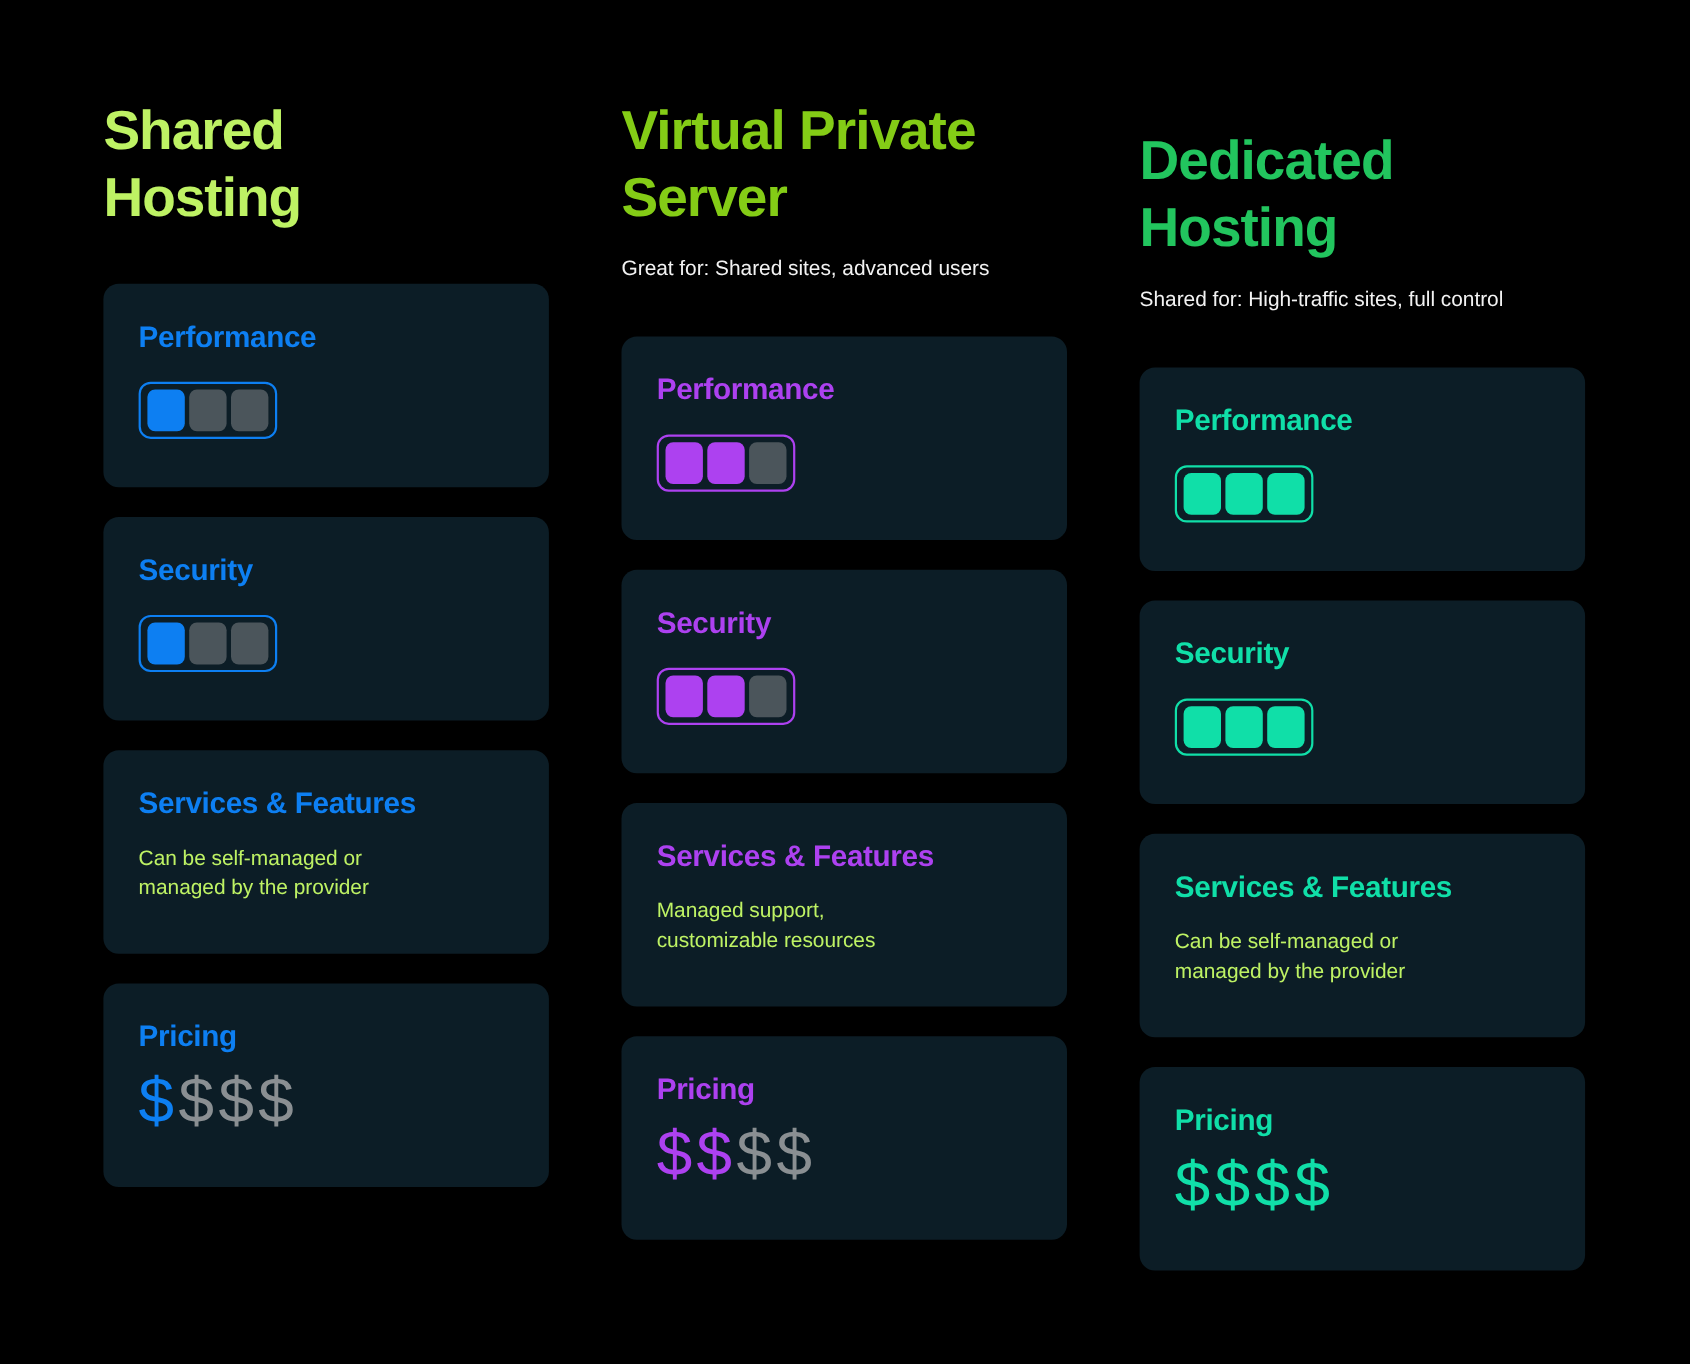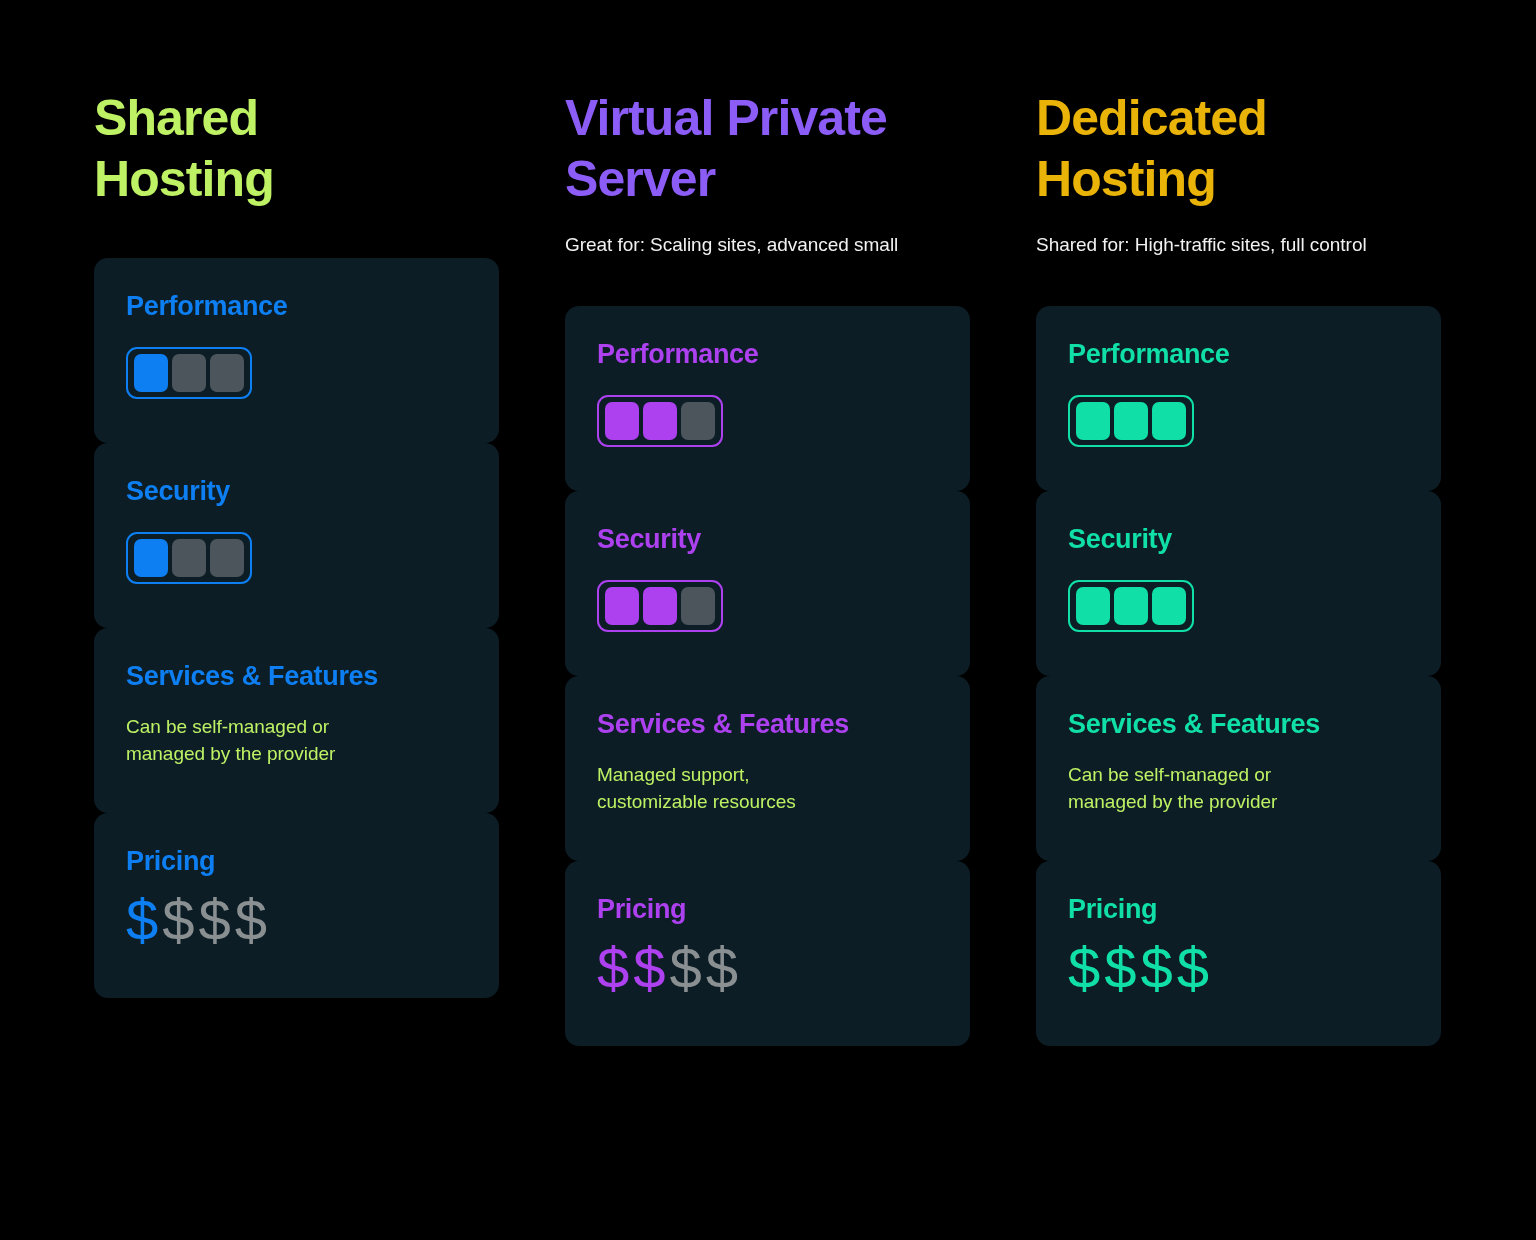--- a/index.html
+++ b/index.html
@@ -54,20 +54,21 @@
     font-weight: 400;
     line-height: 1.35;
     color: #f2f2f2;
     letter-spacing: -0.002em;
   }
 
   
   .cards {
     display: flex;
     flex-direction: column;
+    gap: 27px;
   }
 
   .card {
     background: #0c1d26;
     border-radius: 14px;
     height: 185px;
     padding: 32px 32px 0 32px;
     position: relative;
   }
 
@@ -155,23 +156,23 @@
               <span class="dollar on">$</span>
               <span class="dollar">$</span>
               <span class="dollar">$</span>
               <span class="dollar">$</span>
             </div>
           </div>
         </div>
       </div>
       <div class="column">
         <div class="col-head">
-          <div class="col-title" style="color: #8b5cf6;">Virtual Private
+          <div class="col-title" style="color: #84cc16;">Virtual Private
 Server</div>
-          <div class="col-sub">Great for: Scaling sites, advanced small</div>
+          <div class="col-sub">Great for: Shared sites, advanced users</div>
         </div>
         <div class="cards">
           <div class="card" style="color: rgb(173, 65, 240);"><div class="card-title" style="color: rgb(173, 65, 240);">Performance</div><div class="meter" style="color: rgb(173, 65, 240);">
               <div class="seg on"></div>
               <div class="seg on"></div>
               <div class="seg"></div>
             </div></div>
           <div class="card" style="color: rgb(173, 65, 240);"><div class="card-title" style="color: rgb(173, 65, 240);">Security</div><div class="meter" style="color: rgb(173, 65, 240);">
               <div class="seg on"></div>
               <div class="seg on"></div>
@@ -188,21 +189,21 @@
               <span class="dollar on">$</span>
               <span class="dollar on">$</span>
               <span class="dollar">$</span>
               <span class="dollar">$</span>
             </div>
           </div>
         </div>
       </div>
       <div class="column">
         <div class="col-head">
-          <div class="col-title" style="color: #eab308;">Dedicated
+          <div class="col-title" style="color: #22c55e; margin-top: 28px;">Dedicated
 Hosting</div>
           <div class="col-sub">Shared for: High-traffic sites, full control</div>
         </div>
         <div class="cards">
           <div class="card" style="color: rgb(16, 223, 168);"><div class="card-title" style="color: rgb(16, 223, 168);">Performance</div><div class="meter" style="color: rgb(16, 223, 168);">
               <div class="seg on"></div>
               <div class="seg on"></div>
               <div class="seg on"></div>
             </div></div>
           <div class="card" style="color: rgb(16, 223, 168);"><div class="card-title" style="color: rgb(16, 223, 168);">Security</div><div class="meter" style="color: rgb(16, 223, 168);">

